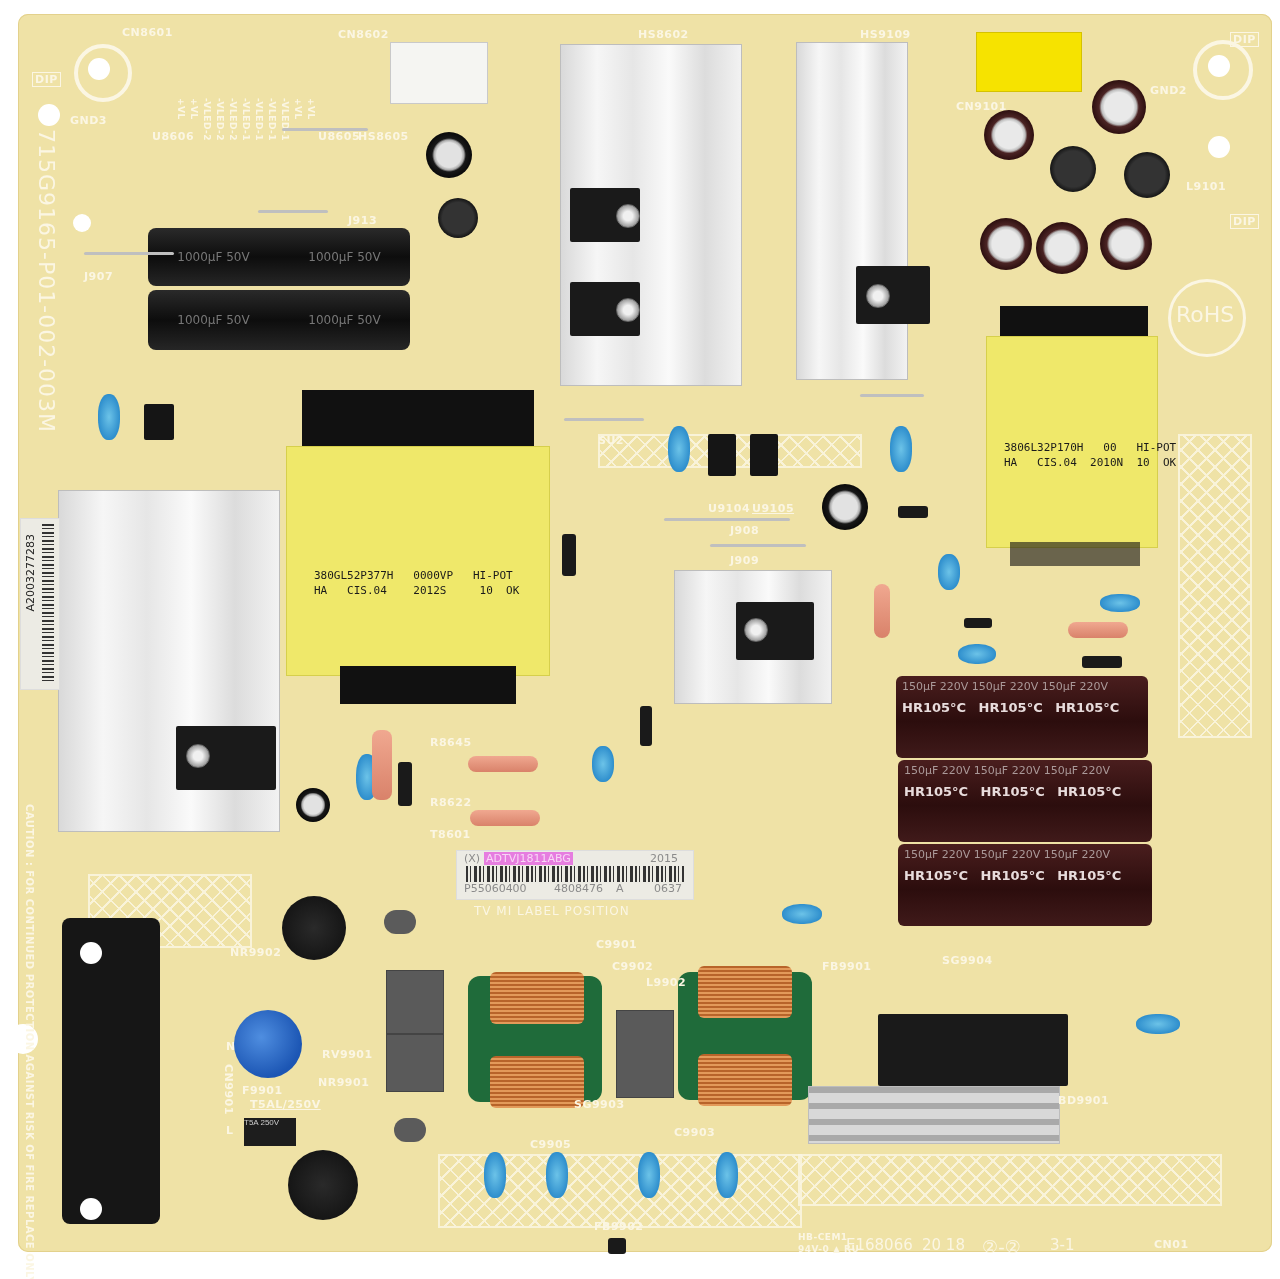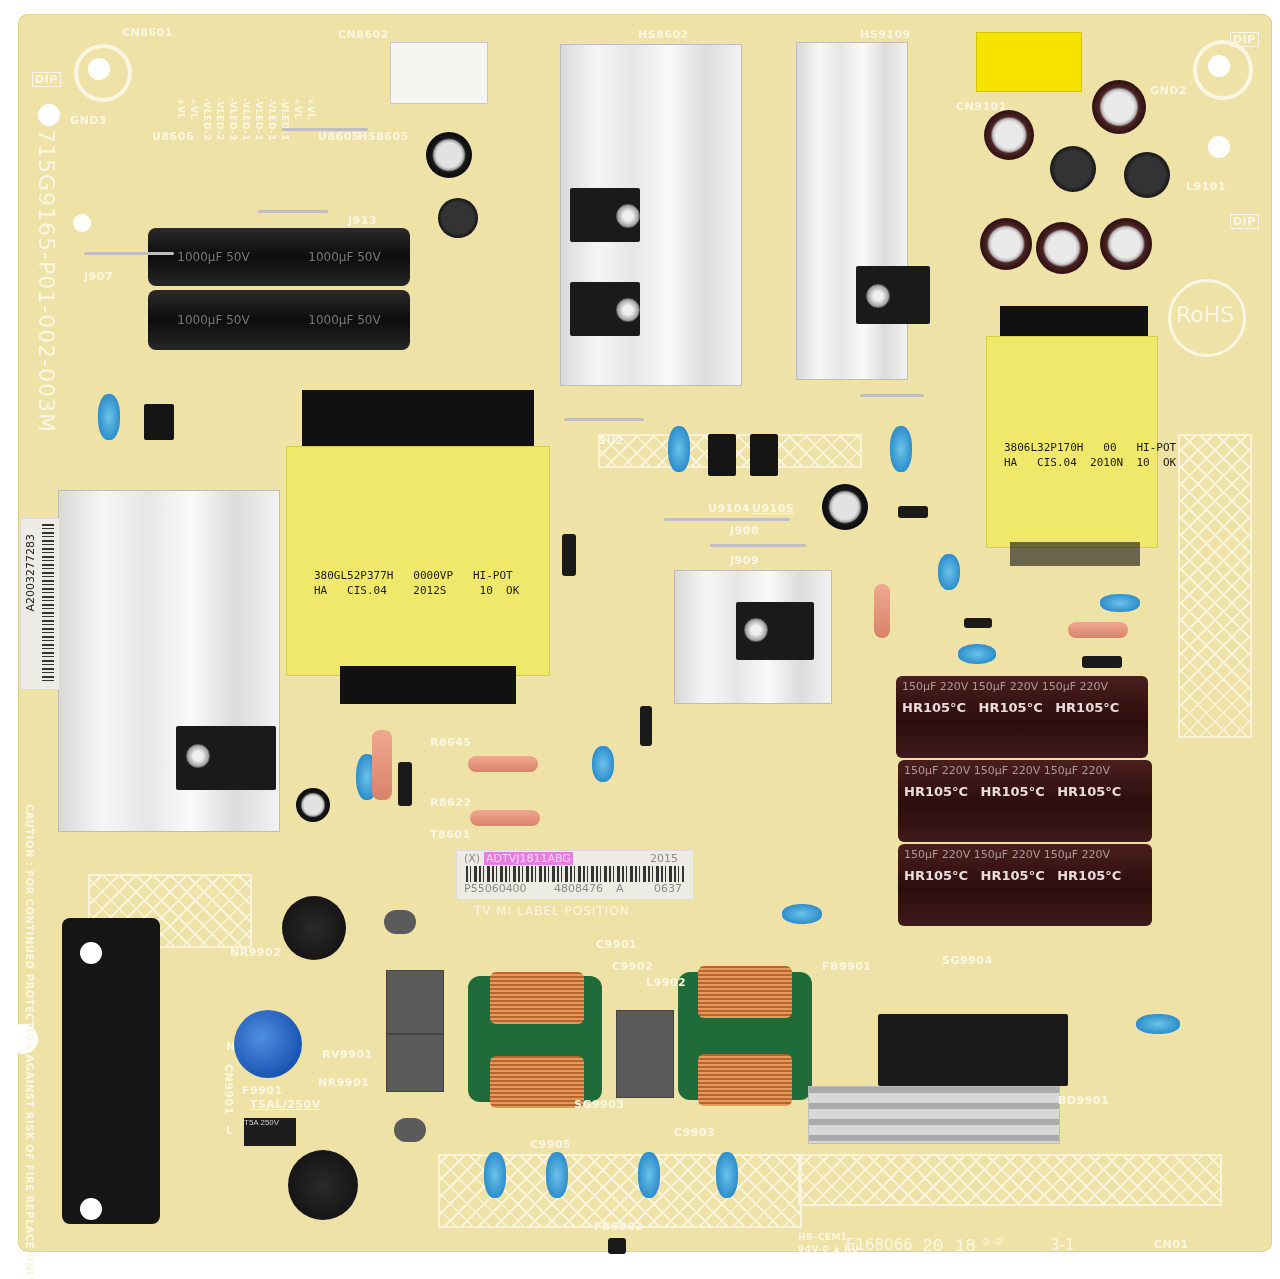--- a/index.html
+++ b/index.html
@@ -274,22 +274,22 @@
   <div class="silk" style="left:512px;top:1124px;">C9905</div>
 
   <div class="silk" style="left:924px;top:940px;">SG9904</div>
   <div class="to220" style="left:860px;top:1000px;width:190px;height:72px;"></div>
   <div class="heatsink" style="left:790px;top:1072px;width:250px;height:56px;background:repeating-linear-gradient(180deg,#a9a9a9 0 6px,#d8d8d8 6px 16px);"></div>
   <div class="silk" style="left:1040px;top:1080px;">BD9901</div>
 
   <div class="silk" style="left:780px;top:1218px;font-size:9px;">HB-CEM1</div>
   <div class="silk" style="left:780px;top:1230px;font-size:9px;">94V-0 ▲ RU</div>
   <div class="silk-big" style="left:828px;top:1222px;font-size:15px;">E168066</div>
-  <div class="silk-big" style="left:904px;top:1222px;font-size:18px;font-family:Liberation Mono, monospace;">20 18</div>
-  <div class="silk-big" style="left:964px;top:1222px;font-size:10px;">②-②</div>
+  <div class="silk-big" style="left:904px;top:1222px;font-size:15px;">20 18</div>
+  <div class="silk-big" style="left:964px;top:1222px;font-size:18px;">②-②</div>
   <div class="silk-big" style="left:1032px;top:1222px;font-size:15px;text-align:center;">3-1</div>
   <div class="silk" style="left:1136px;top:1224px;">CN01</div>
 
   <div class="jumper" style="left:264px;top:114px;width:86px;"></div>
   <div class="jumper" style="left:240px;top:196px;width:70px;"></div>
   <div class="jumper" style="left:66px;top:238px;width:90px;"></div>
   <div class="jumper" style="left:546px;top:404px;width:80px;"></div>
   <div class="jumper" style="left:646px;top:504px;width:126px;"></div>
   <div class="jumper" style="left:692px;top:530px;width:96px;"></div>
   <div class="jumper" style="left:842px;top:380px;width:64px;"></div>

